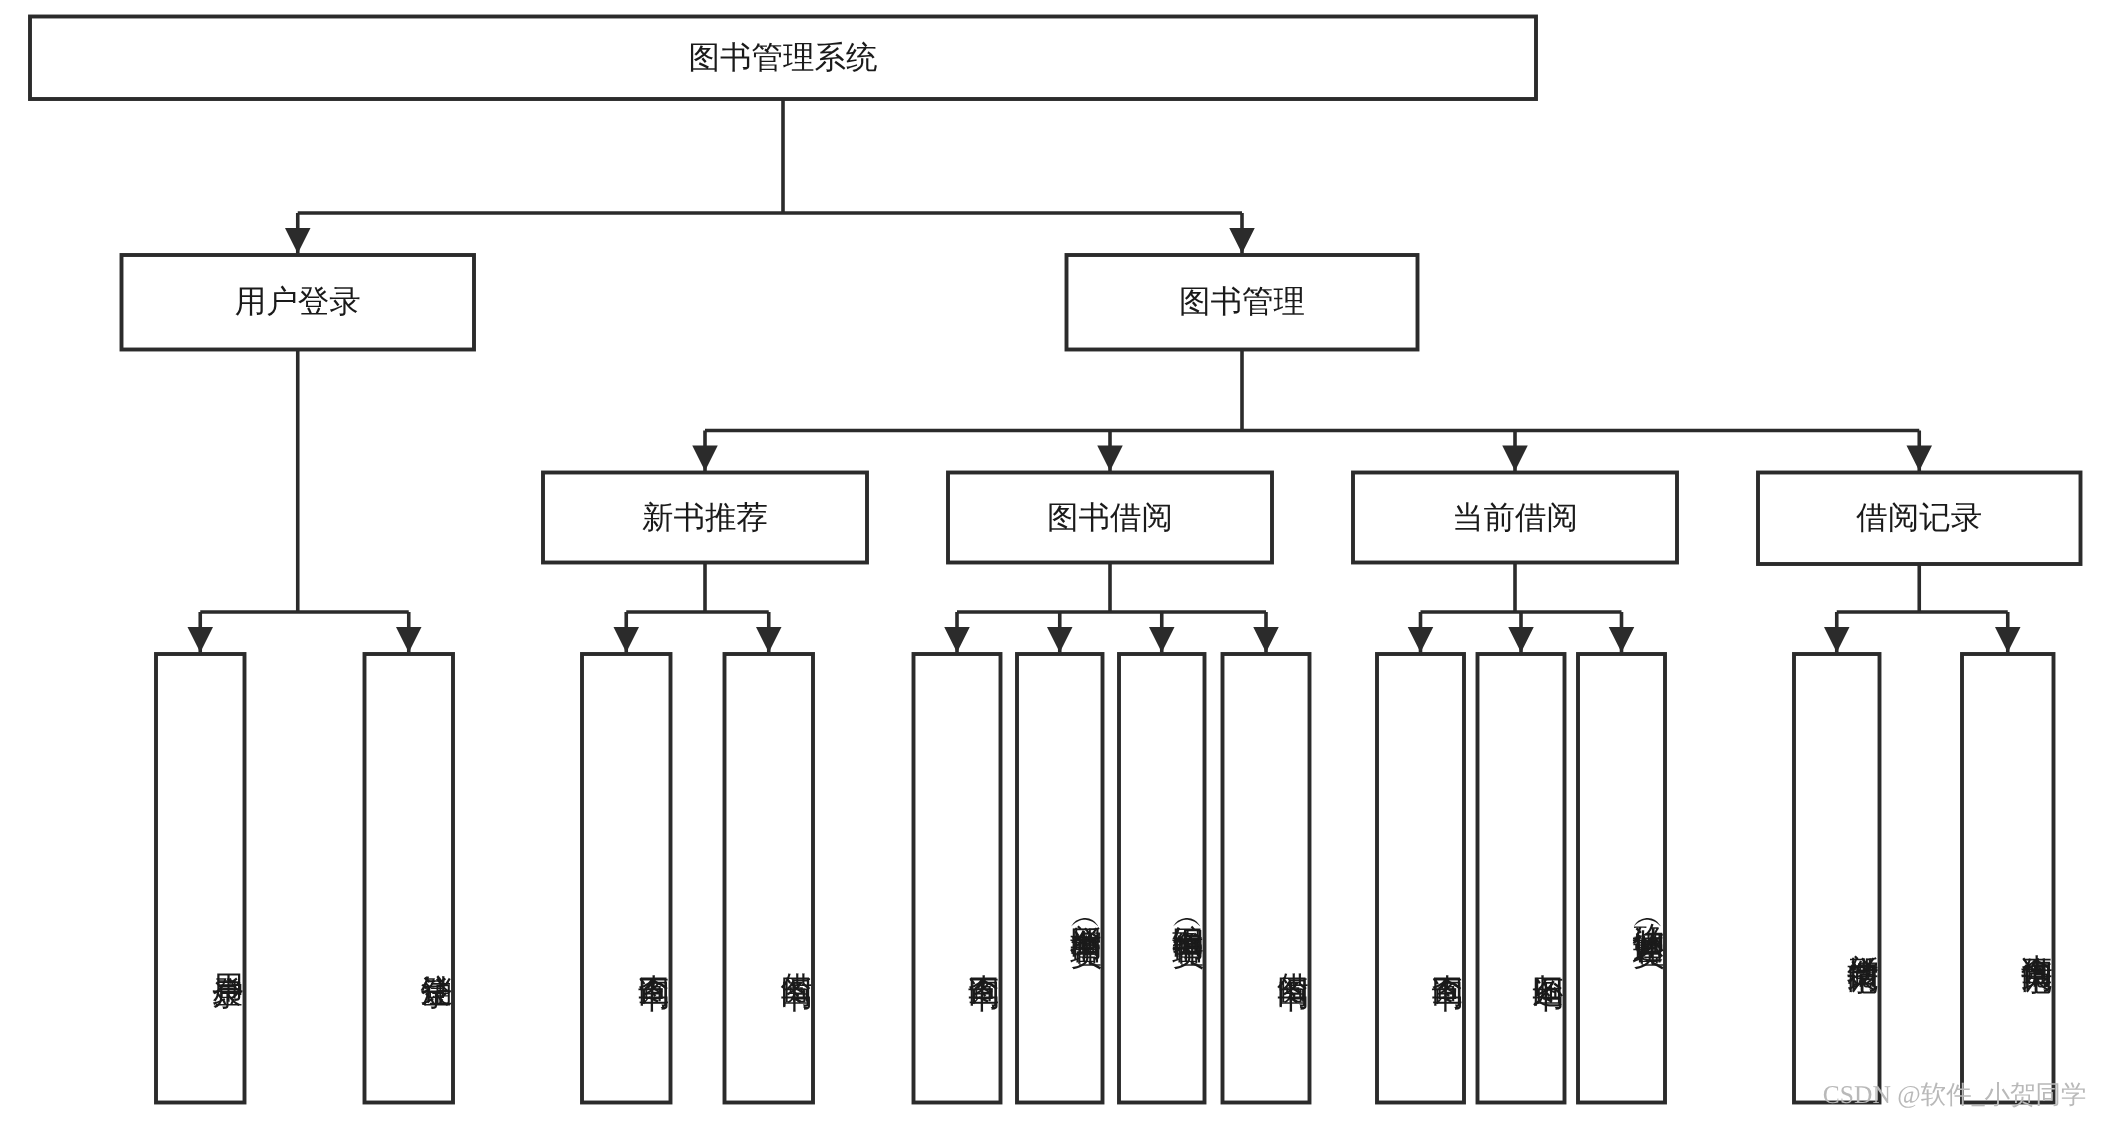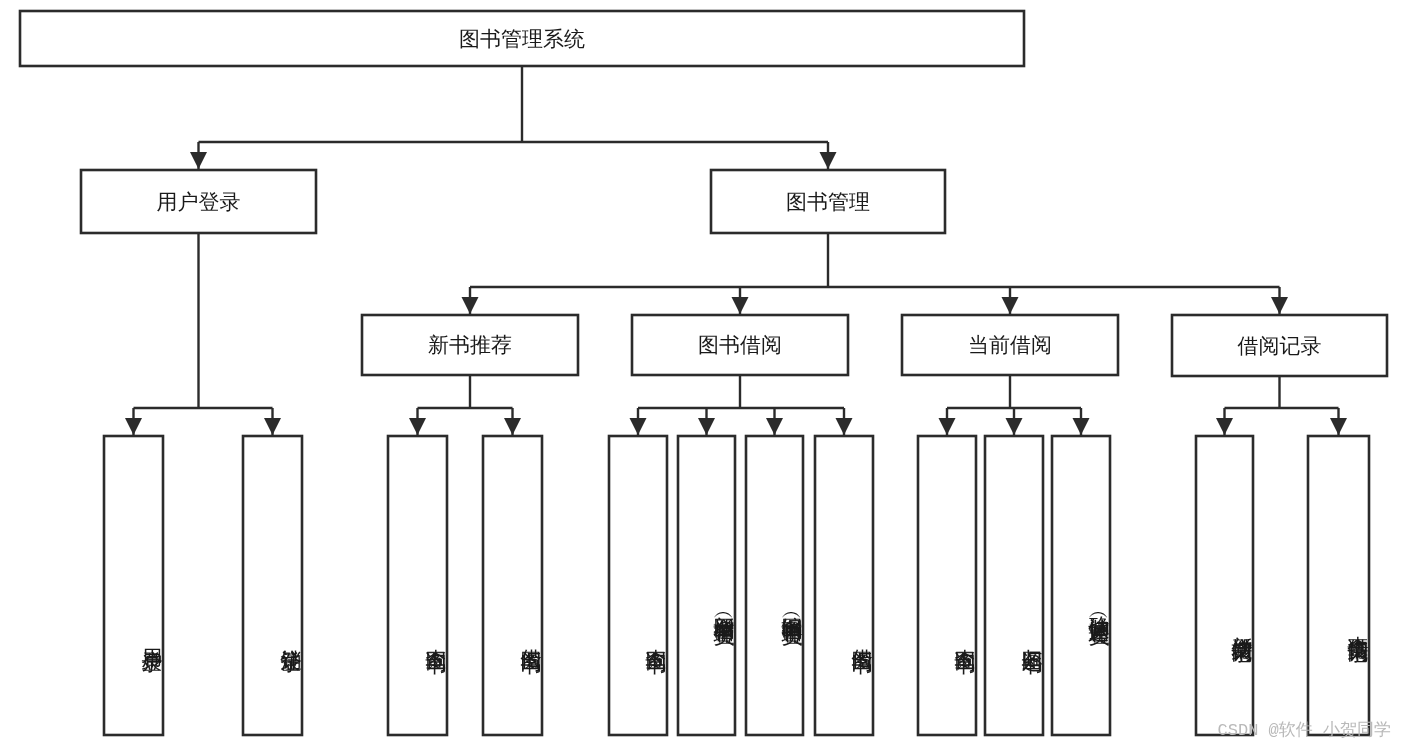--- a/index.html
+++ b/index.html
@@ -60,21 +60,21 @@
     white-space: nowrap;
     display: flex;
     align-items: flex-start;
     justify-content: center;
     pointer-events: none;
   }
   .watermark {
     position: absolute;
     right: 14px;
     bottom: 6px;
-    font-family: Liberation Mono, monospace;
+    font-family: Liberation Serif, serif;
     font-size: 17px;
     color: #b9b9b9;
     white-space: nowrap;
   }
 </style>
 </head>
 <body>
 
 <div id="diagram-root">
 

